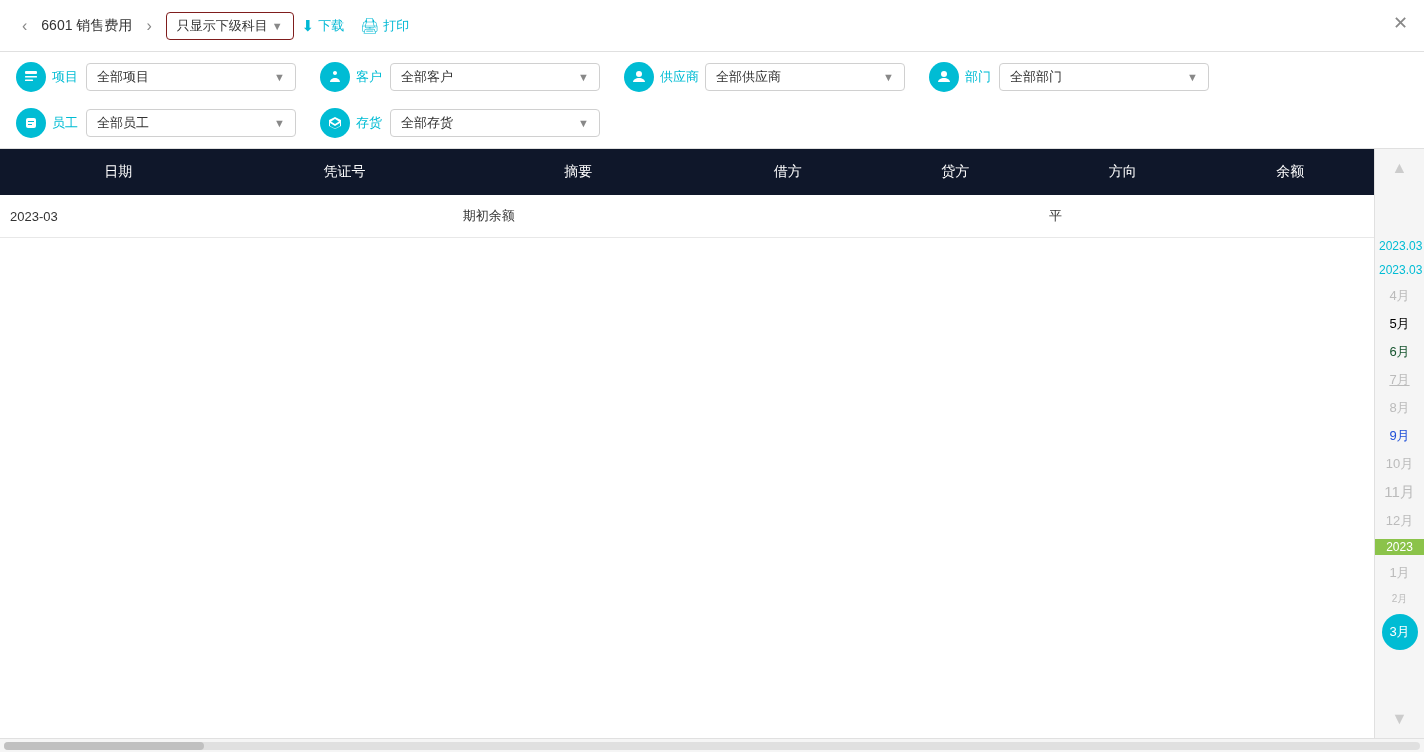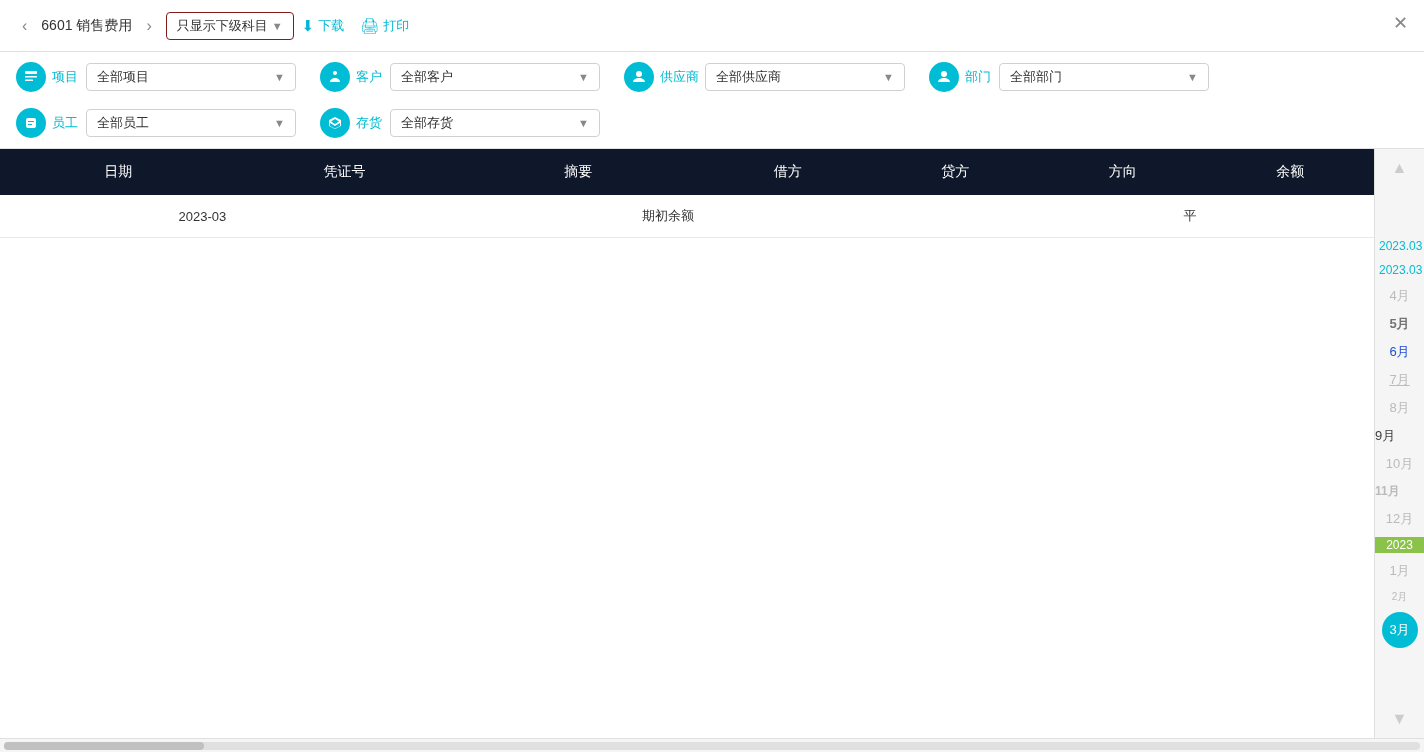--- a/index.html
+++ b/index.html
@@ -168,21 +168,21 @@
       text-align: center;
       font-weight: 500;
       font-size: 14px;
       border: none;
     }
     tbody tr {
       border-bottom: 1px solid #e8e8e8;
     }
     tbody td {
       padding: 12px 10px;
-      text-align: right;
+      text-align: left;
       color: #333;
       font-size: 13px;
     }
     tbody tr:nth-child(even) {
       background: #fafafa;
     }
     
     .side-scrollbar {
       width: 50px;
       background: #f5f5f5;
@@ -385,27 +385,27 @@
           </tbody>
       </table>
     </div>
 
     <div class="side-scrollbar">
       <button class="scroll-up-btn">▲</button>
       <div class="month-list" id="month-list">
       <div style="color: rgb(0, 188, 212); font-size: 12px; padding: 5px 4px; width: 100%; text-align: center; cursor: pointer;">2023.03</div>
           <div style="color: rgb(0, 188, 212); font-size: 12px; padding: 5px 4px; width: 100%; text-align: center; cursor: pointer;">2023.03</div>
           <div style="color: rgb(187, 187, 187); font-size: 13px; padding: 5px 0px; width: 100%; text-align: center; cursor: pointer;">4月</div>
-          <div style="color: #737373; font-size: 13px; padding: 5px 0px; width: 100%; text-align: center; cursor: pointer; font-weight: bold;">5月</div>
-          <div style="color: #1d4ed8; font-size: 13px; padding: 5px 0px; width: 100%; text-align: center; cursor: pointer;">6月</div>
+          <div style="color: #000000; font-size: 13px; padding: 5px 0px; width: 100%; text-align: center; cursor: pointer;">5月</div>
+          <div style="color: #14532d; font-size: 13px; padding: 5px 0px; width: 100%; text-align: center; cursor: pointer;">6月</div>
           <div style="color: rgb(187, 187, 187); font-size: 13px; padding: 5px 0px; width: 100%; text-align: center; cursor: pointer; text-decoration: underline;">7月</div>
           <div style="color: rgb(187, 187, 187); font-size: 13px; padding: 5px 0px; width: 100%; text-align: center; cursor: pointer;">8月</div>
-          <div style="color: #404040; font-size: 13px; padding: 5px 0px; width: 100%; text-align: left; cursor: pointer;">9月</div>
+          <div style="color: #1d4ed8; font-size: 13px; padding: 5px 0px; width: 100%; text-align: center; cursor: pointer;">9月</div>
           <div style="color: rgb(187, 187, 187); font-size: 13px; padding: 5px 0px; width: 100%; text-align: center; cursor: pointer;">10月</div>
-          <div style="color: rgb(187, 187, 187); font-size: 12px; padding: 5px 0px; width: 100%; cursor: pointer; font-weight: bold;">11月</div>
+          <div style="color: rgb(187, 187, 187); font-size: 15px; padding: 5px 0px; width: 100%; text-align: center; cursor: pointer;">11月</div>
           <div style="color: rgb(187, 187, 187); font-size: 13px; padding: 5px 0px; width: 100%; text-align: center; cursor: pointer;">12月</div>
           <div style="display: flex; align-items: center; justify-content: center; padding: 4px 0px; width: 100%;">
             <span style="background: rgb(139, 195, 74); color: rgb(255, 255, 255); border-radius: 4px; padding: 1px 24px; font-size: 12px;">2023</span>
           </div>
           <div style="color: rgb(187, 187, 187); font-size: 13px; padding: 5px 0px; width: 100%; text-align: center; cursor: pointer;">1月</div>
           <div style="color: rgb(187, 187, 187); font-size: 10px; padding: 5px 0px; width: 100%; text-align: center; cursor: pointer;">2月</div>
           <div style="width: 36px; height: 36px; background: rgb(0, 188, 212); border-radius: 50%; color: rgb(255, 255, 255); display: flex; align-items: center; justify-content: center; cursor: pointer; font-size: 13px; font-weight: 400; margin: 3px auto;">3月</div>
         </div>
       <button class="scroll-down-btn">▼</button>
     </div>

